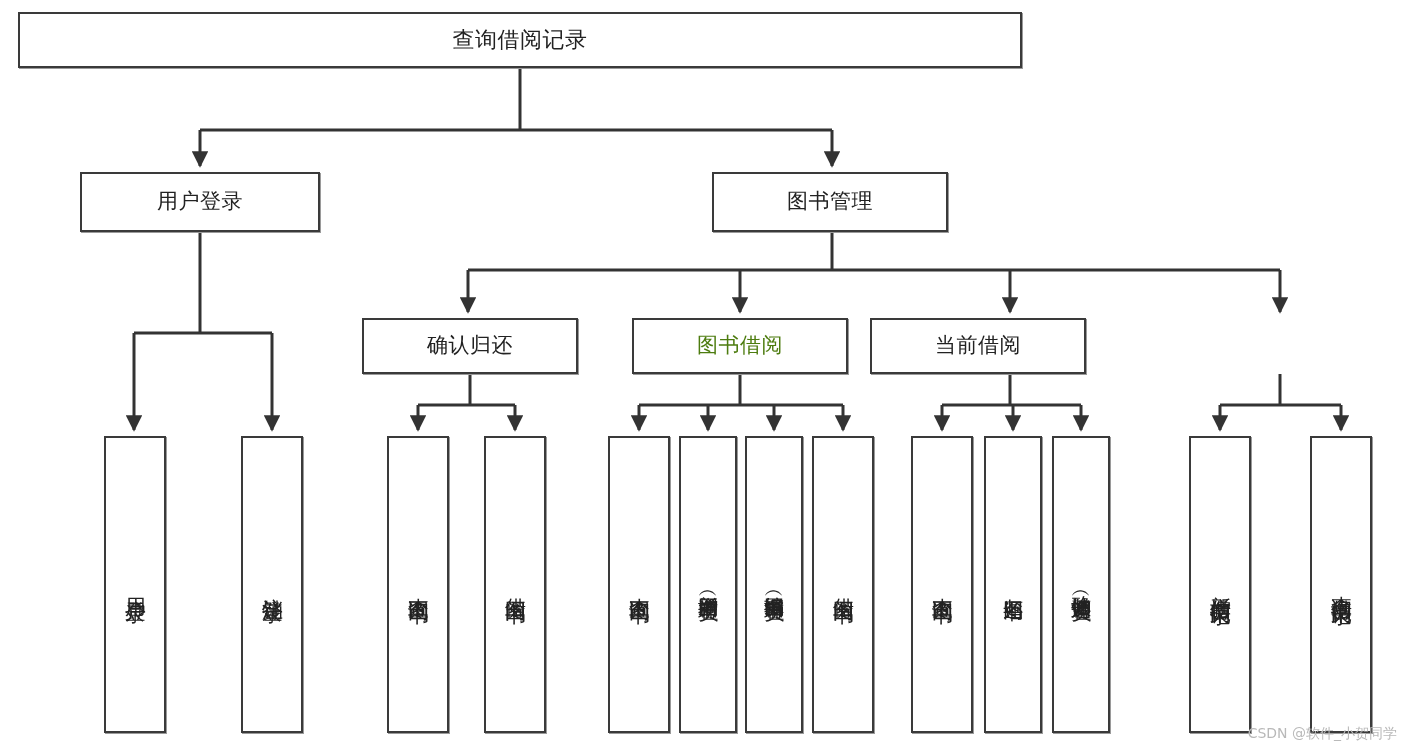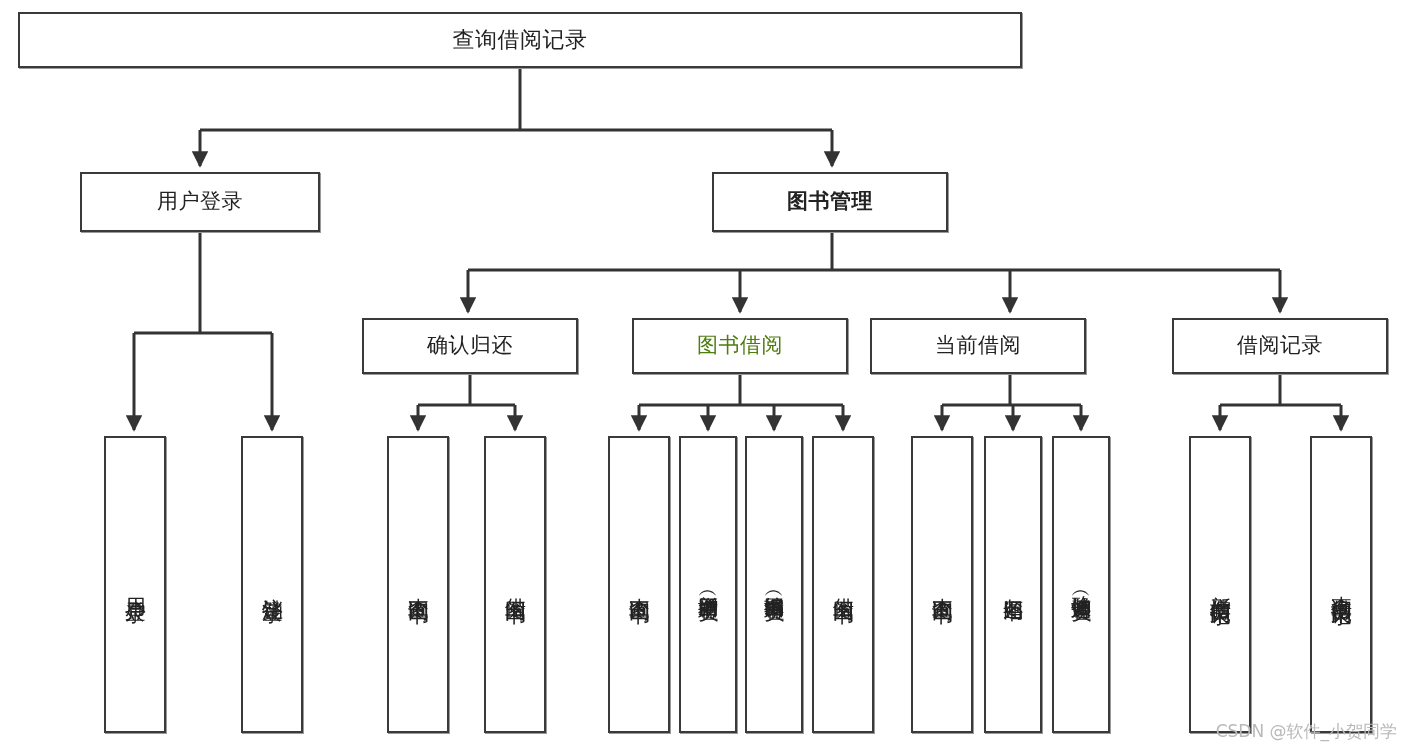--- a/index.html
+++ b/index.html
@@ -67,21 +67,21 @@
     max-height: 100%;
   }
   .node.vert.narrow .node-label {
     font-size: 20px;
     letter-spacing: 1px;
   }
   #watermark {
     position: absolute;
     right: 8px;
     bottom: 4px;
-    font-size: 17px;
+    font-size: 14px;
     color: #b9b9b9;
     white-space: nowrap;
     font-family: "DejaVu Sans", "Liberation Sans", sans-serif;
   }
 </style>
 </head>
 <body>
 
 <div id="canvas" style="background: rgb(255, 255, 255);">
 
@@ -136,35 +136,32 @@
   </svg>
 
   <div class="node horiz root" style="left: 18px; top: 12px; width: 1004px; height: 56px; border-color: rgb(58, 58, 58); background: rgb(255, 255, 255);">
     <span class="node-label" style="color: rgb(34, 34, 34);">查询借阅记录</span>
   </div>
 
   <div class="node horiz" style="left: 80px; top: 172px; width: 240px; height: 60px; border-color: rgb(58, 58, 58); background: rgb(255, 255, 255);">
     <span class="node-label" style="color: rgb(34, 34, 34);">用户登录</span>
   </div>
   <div class="node horiz" style="left: 712px; top: 172px; width: 236px; height: 60px; border-color: rgb(58, 58, 58); background: rgb(255, 255, 255);">
-    <span class="node-label" style="color: rgb(34, 34, 34); font-weight: bold;">图书管理</span>
+    <span class="node-label" style="color: rgb(34, 34, 34);">图书管理</span>
   </div>
 
   <div class="node horiz" style="left: 362px; top: 318px; width: 216px; height: 56px; border-color: rgb(58, 58, 58); background: rgb(255, 255, 255);">
     <span class="node-label" style="color: rgb(34, 34, 34);">确认归还</span>
   </div>
   <div class="node horiz" style="left: 632px; top: 318px; width: 216px; height: 56px; border-color: rgb(58, 58, 58); background: rgb(255, 255, 255);">
     <span class="node-label" style="color: #4d7c0f;">图书借阅</span>
   </div>
   <div class="node horiz" style="left: 870px; top: 318px; width: 216px; height: 56px; border-color: rgb(58, 58, 58); background: rgb(255, 255, 255);">
     <span class="node-label" style="color: rgb(34, 34, 34);">当前借阅</span>
   </div>
-  <div class="node horiz" style="left: 1172px; top: 318px; width: 216px; height: 56px; border-color: rgb(58, 58, 58); background: rgb(255, 255, 255);">
-    <span class="node-label" style="color: rgb(34, 34, 34);">借阅记录</span>
-  </div>
 
   <div class="node vert" style="left: 104px; top: 436px; width: 62px; height: 297px; border-color: rgb(58, 58, 58); background: rgb(255, 255, 255);">
     <span class="node-label" style="color: rgb(34, 34, 34);">用户登录</span>
   </div>
   <div class="node vert" style="left: 241px; top: 436px; width: 62px; height: 297px; border-color: rgb(58, 58, 58); background: rgb(255, 255, 255);">
     <span class="node-label" style="color: rgb(34, 34, 34);">注销登录</span>
   </div>
   <div class="node vert" style="left: 387px; top: 436px; width: 62px; height: 297px; border-color: rgb(58, 58, 58); background: rgb(255, 255, 255);">
     <span class="node-label" style="color: rgb(34, 34, 34);">查询图书</span>
   </div>

